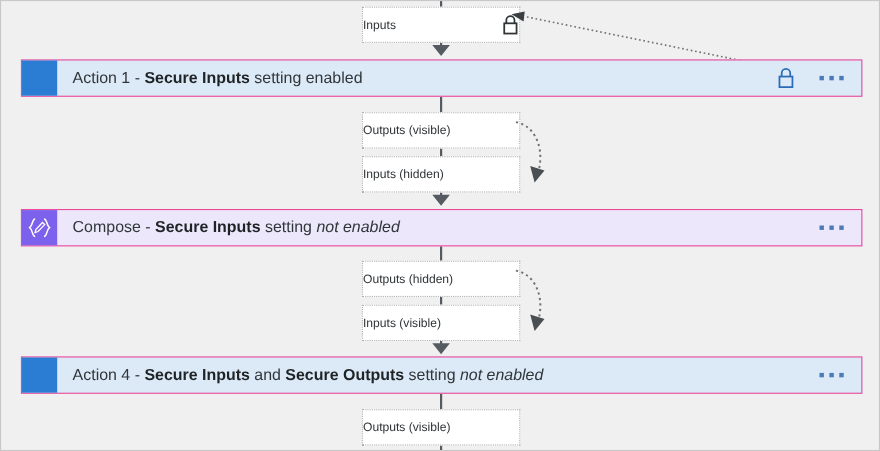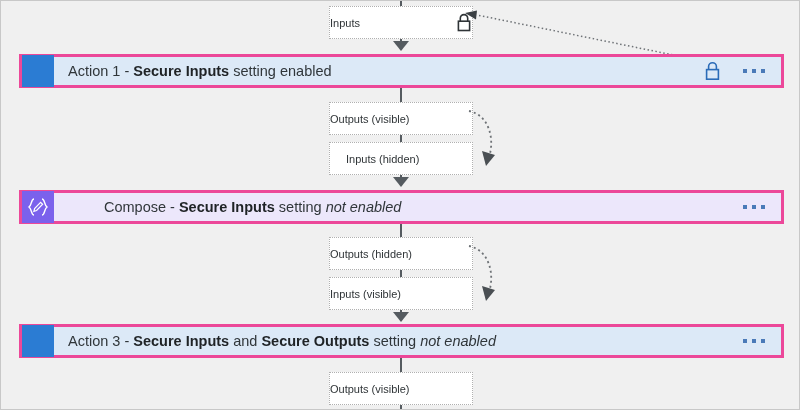--- a/index.html
+++ b/index.html
@@ -54,21 +54,21 @@
     color: #2f3437;
     white-space: nowrap;
   }
 
   
   .action-row {
     position: absolute;
     left: 18px;
     width: 765px;
     height: 34px;
-    border: 3px solid #ec4899;
+    border: 1px solid #ec4899;
     box-sizing: border-box;
     display: flex;
     align-items: center;
   }
   .action-row.blue   { background: #dce9f7; }
   .action-row.purple { background: #ece7fb; }
 
   .row-icon {
     width: 32px;
     height: 32px;
@@ -181,30 +181,30 @@
           <span></span>
           <span></span>
       </div>
     </div>
   </div>
 
   <div class="data-box" style="top:101px;">
     <span>Outputs (visible)</span>
   </div>
 
-  <div class="data-box" style="top:141px;padding-left:16px;">
+  <div class="data-box" style="top:141px;">
     <span>Inputs (hidden)</span>
   </div>
 
   <svg class="curve-arrow" style="top:104px;" viewBox="0 0 60 68">
     <path d="M6 6 C 26 10, 32 34, 26 52" fill="none" stroke="#6e7276" stroke-width="1.8" stroke-dasharray="2 3"></path>
     <polygon points="19,46 32,50 23,61" fill="#4a4f53"></polygon>
   </svg>
 
-  <div class="action-row purple" style="top:189px;gap:36px;">
+  <div class="action-row purple" style="top:189px;">
     <div class="row-icon purple">
       <svg width="26" height="20" viewBox="0 0 26 20" aria-hidden="true">
         <path d="M9 2 C6 2, 7 8, 4 10 C7 12, 6 18, 9 18" fill="none" stroke="#ffffff" stroke-width="1.4"></path>
         <path d="M17 2 C20 2, 19 8, 22 10 C19 12, 20 18, 17 18" fill="none" stroke="#ffffff" stroke-width="1.4"></path>
         <path d="M15.6 5.3 L9.6 11.6 L8.9 14.4 L11.6 13.5 L17.6 7.2 Z" fill="none" stroke="#ffffff" stroke-width="1.2"></path>
       </svg>
     </div>
     <div class="row-label">
       <span>Compose - </span><b>Secure Inputs</b><span> setting </span><i>not enabled</i>
     </div>
@@ -226,21 +226,21 @@
   </div>
 
   <svg class="curve-arrow" style="top:239px;" viewBox="0 0 60 68">
     <path d="M6 6 C 26 10, 32 34, 26 52" fill="none" stroke="#6e7276" stroke-width="1.8" stroke-dasharray="2 3"></path>
     <polygon points="19,46 32,50 23,61" fill="#4a4f53"></polygon>
   </svg>
 
   <div class="action-row blue" style="top:323px;">
     <div class="row-icon blue"></div>
     <div class="row-label">
-      <span>Action 3 - </span><b>Secure Inputs</b><span> and </span><b>Secure Outputs</b><span> setting </span><i>not enabled</i>
+      <span>Action 4 - </span><b>Secure Inputs</b><span> and </span><b>Secure Outputs</b><span> setting </span><i>not enabled</i>
     </div>
     <div class="row-right">
       <div class="ellipsis">
         <span></span>
           <span></span>
           <span></span>
       </div>
     </div>
   </div>
 

